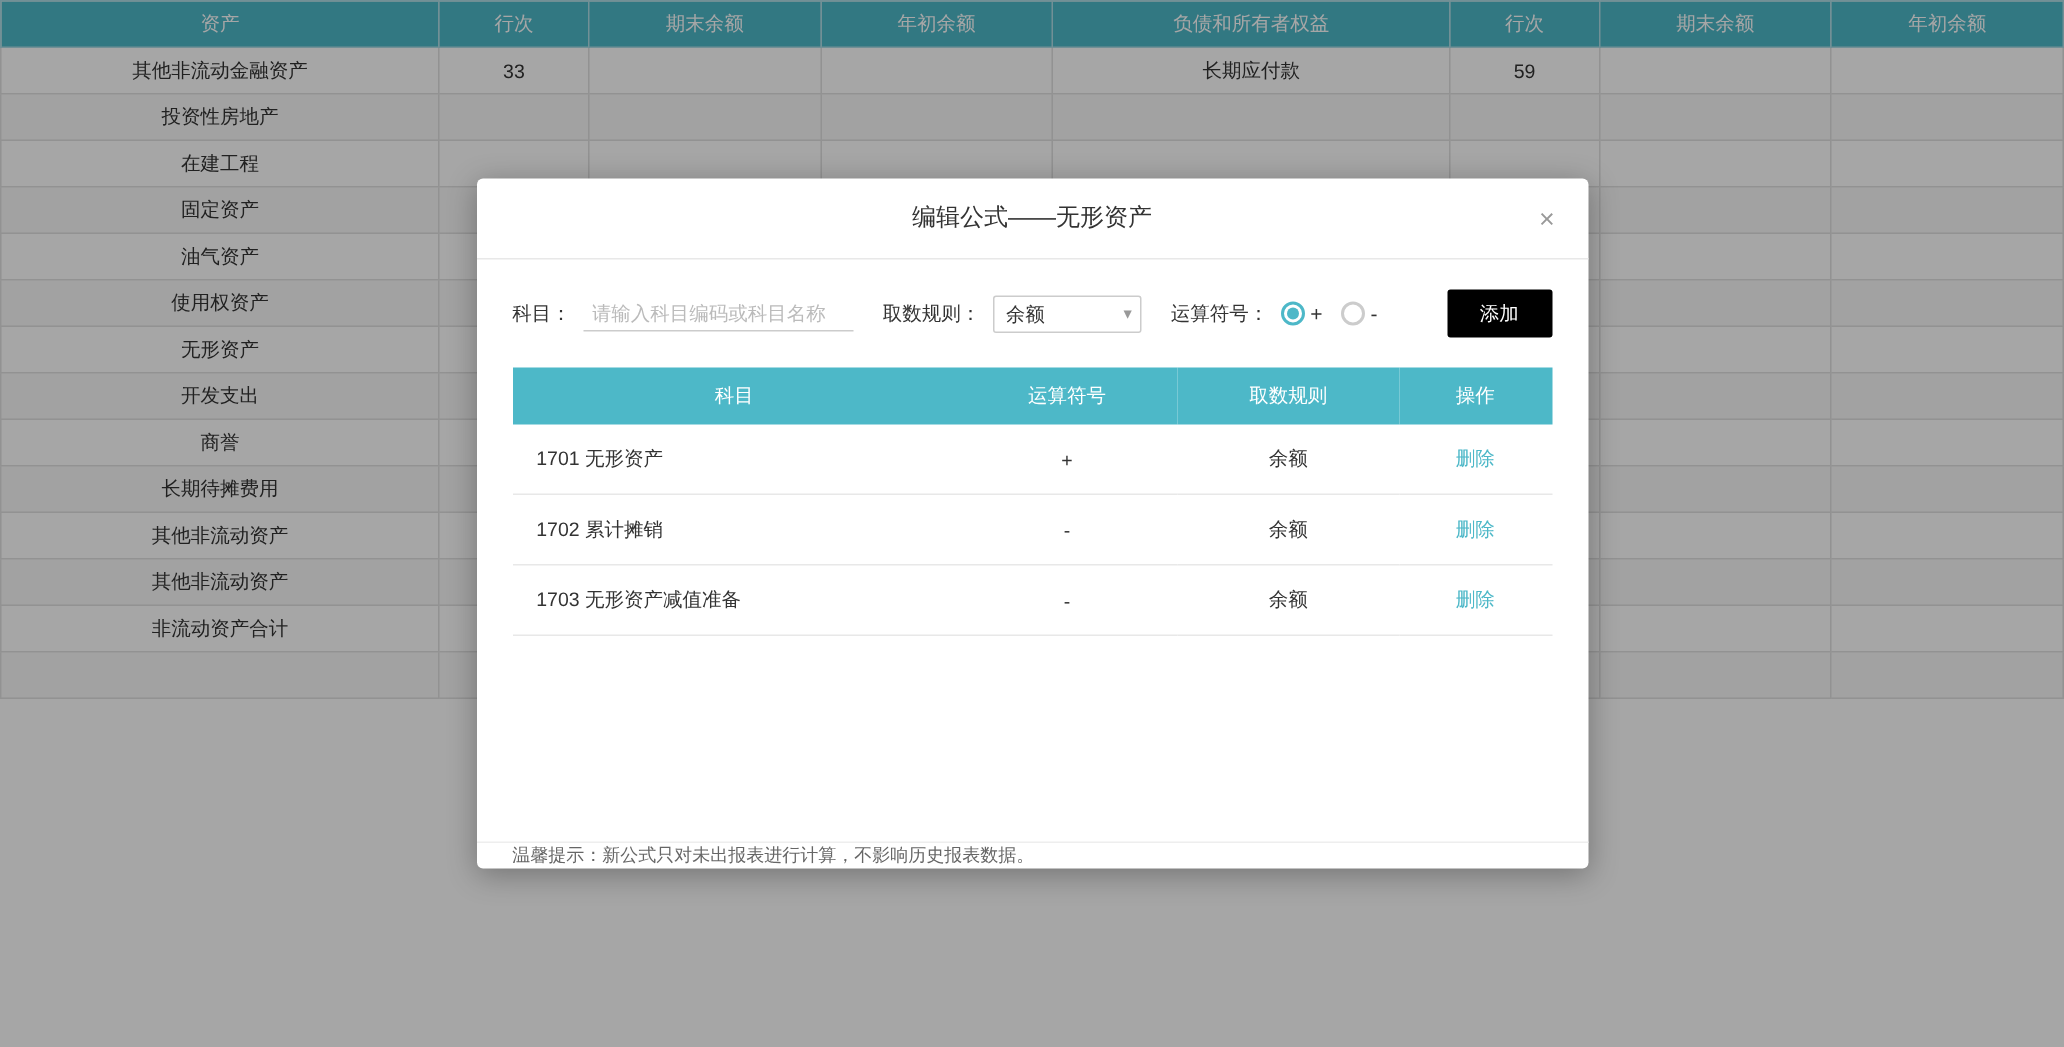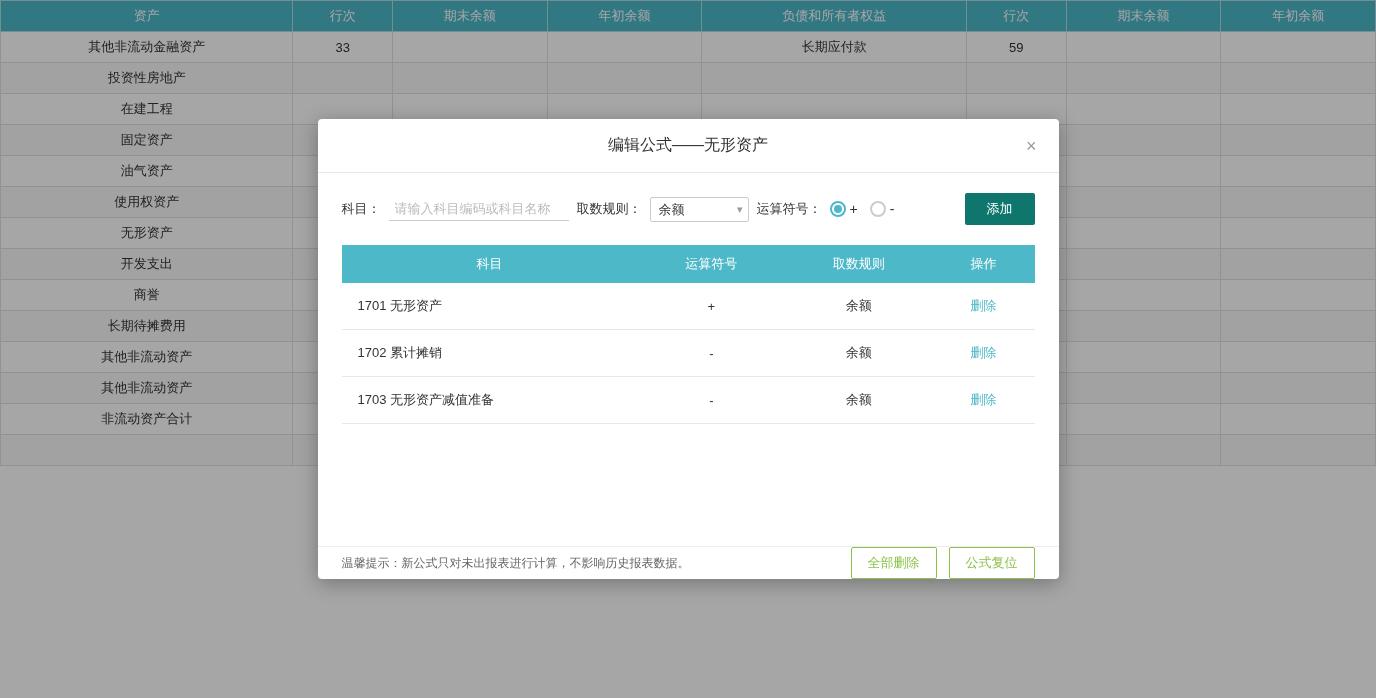--- a/index.html
+++ b/index.html
@@ -101,21 +101,21 @@
     .dialog-body {
       padding: 20px 24px;
       flex: 1;
     }
 
     
     .form-row {
       display: flex;
       align-items: center;
       margin-bottom: 20px;
-      gap: 8px;
+      gap: 20px;
     }
 
     .form-group {
       display: flex;
       align-items: center;
       gap: 8px;
     }
 
     .form-label {
       color: #333;
@@ -203,21 +203,21 @@
       border-color: #ccc;
     }
 
     .radio-label {
       font-size: 14px;
       color: #333;
     }
 
     
     .btn-add {
-      background: #0f766e;
+      background: #000000;
       color: #fff;
       border: none;
       border-radius: 2px;
       padding: 7px 22px;
       font-size: 13px;
       cursor: pointer;
       margin-left: auto;
     }
 
     
@@ -524,19 +524,15 @@
               <td>-</td>
               <td>余额</td>
               <td><button class="btn-delete">删除</button></td>
             </tr>
           </tbody>
       </table>
     </div>
 
     <div class="dialog-footer">
       <div class="footer-tip">温馨提示：新公式只对未出报表进行计算，不影响历史报表数据。</div>
-      <div class="footer-btns">
-        <button class="btn-outline">全部删除</button>
-        <button class="btn-outline">公式复位</button>
-      </div>
     </div>
   </div>
 </div>
 
 </body></html>

